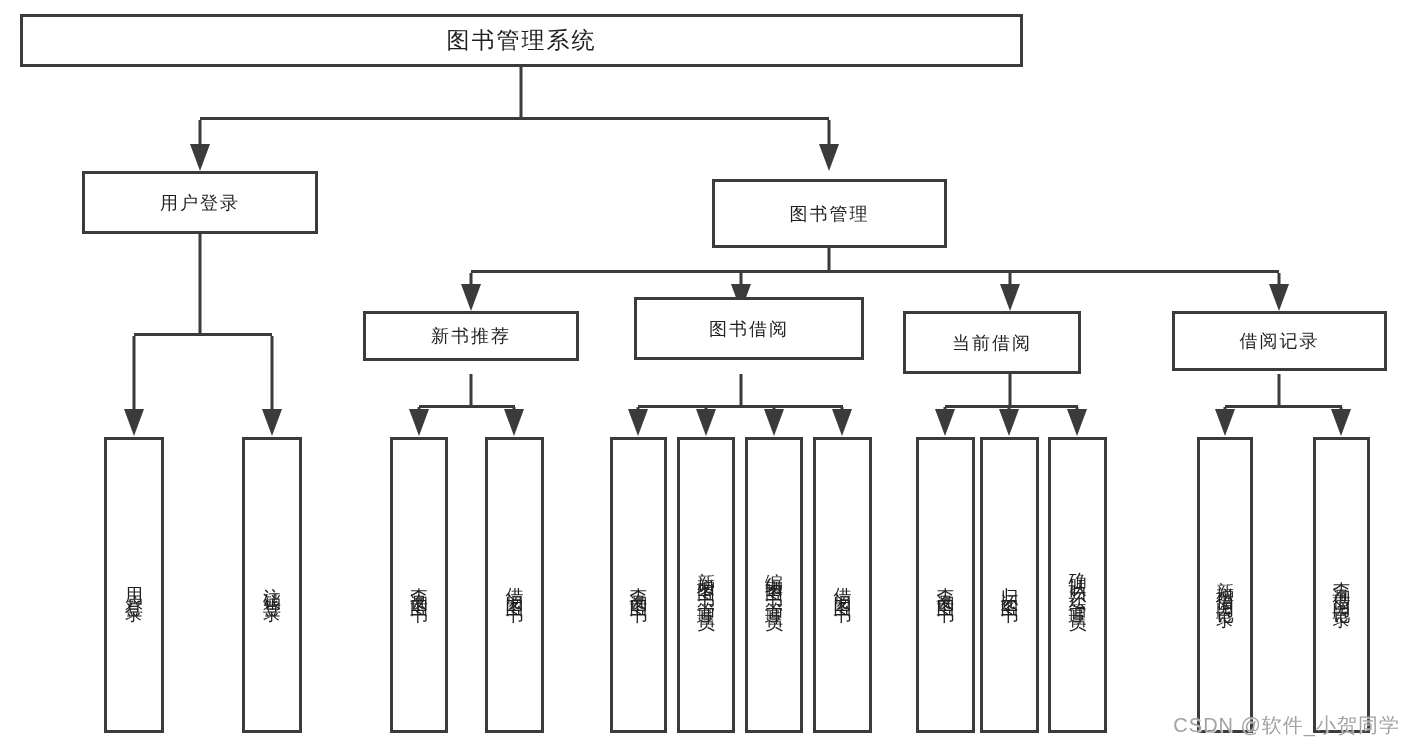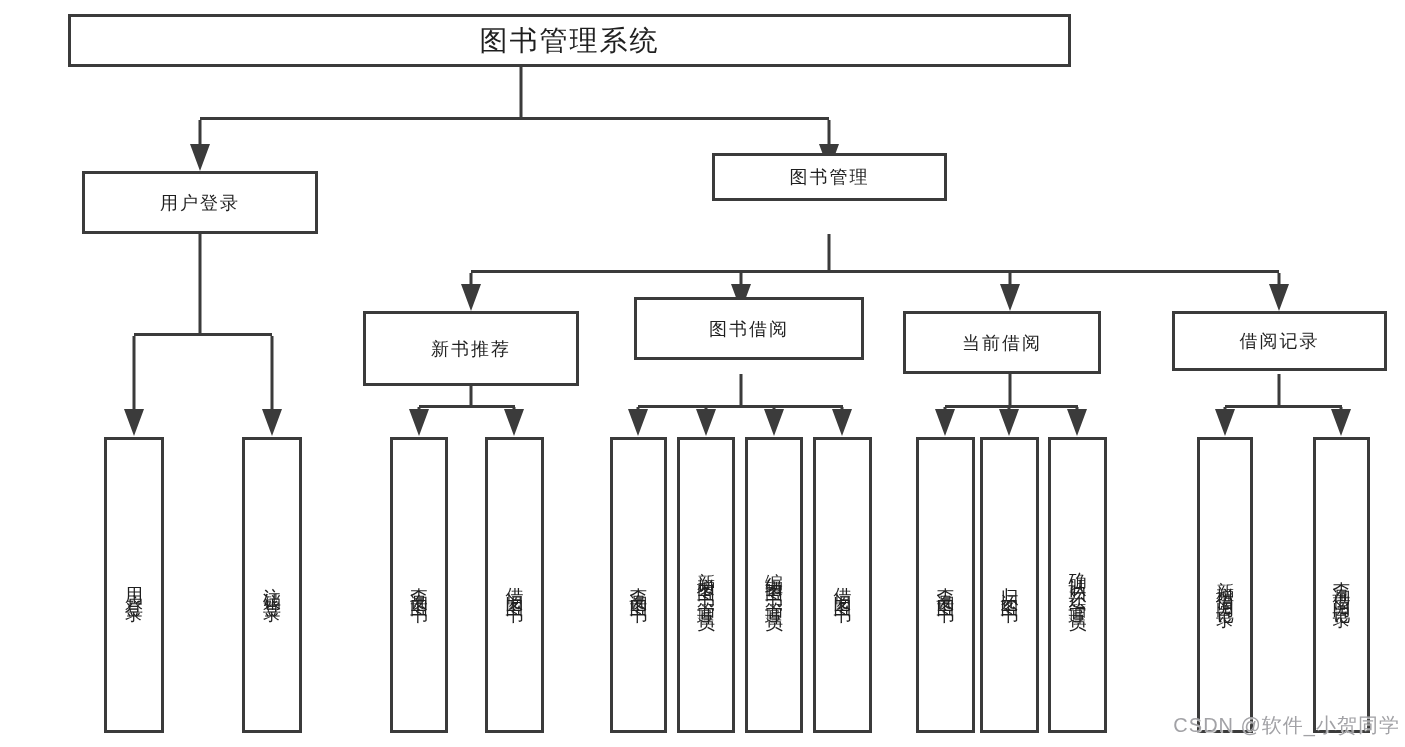--- a/index.html
+++ b/index.html
@@ -17,21 +17,21 @@
     border:3px solid #3b3b3b;
     background:#ffffff;
     display:flex;
     align-items:center;
     justify-content:center;
     color:#1f1f1f;
     font-size:18px;
     letter-spacing:2px;
     white-space:nowrap;
   }
-  .root{font-size:28px;margin-left:48px;}
+  .root{font-size:23px;}
   .v{
     writing-mode:vertical-rl;
     text-orientation:mixed;
     letter-spacing:6px;
     white-space:normal;
     line-height:1;
   }
   #watermark{
     position:absolute;
     left:1160px;top:712px;
@@ -69,25 +69,25 @@
          M124 409H144L134 436Z M262 409H282L272 436Z
          M409 409H429L419 436Z M504 409H524L514 436Z
          M628 409H648L638 436Z M696 409H716L706 436Z M764 409H784L774 436Z M832 409H852L842 436Z
          M935 409H955L945 436Z M999 409H1019L1009 436Z M1067 409H1087L1077 436Z
          M1215 409H1235L1225 436Z M1331 409H1351L1341 436Z"></path>
   </svg>
 
   <div class="node root" style="left:20px;top:14px;width:1003px;height:53px">图书管理系统</div>
 
   <div class="node" style="left:82px;top:171px;width:236px;height:63px">用户登录</div>
-  <div class="node" style="left:712px;top:153px;width:235px;height:48px">图书管理</div>
+  <div class="node" style="left:712px;top:179px;width:235px;height:69px">图书管理</div>
 
-  <div class="node" style="left:363px;top:311px;width:216px;height:75px">新书推荐</div>
+  <div class="node" style="left:363px;top:311px;width:216px;height:50px">新书推荐</div>
   <div class="node" style="left:634px;top:297px;width:230px;height:63px">图书借阅</div>
-  <div class="node" style="left:903px;top:311px;width:198px;height:63px">当前借阅</div>
+  <div class="node" style="left:903px;top:311px;width:178px;height:63px">当前借阅</div>
   <div class="node" style="left:1172px;top:311px;width:215px;height:60px">借阅记录</div>
 
   <div class="node v" style="left:104px;top:437px;width:60px;height:296px">用户登录</div>
   <div class="node v" style="left:242px;top:437px;width:60px;height:296px">注销登录</div>
 
   <div class="node v" style="left:390px;top:437px;width:58px;height:296px">查询图书</div>
   <div class="node v" style="left:485px;top:437px;width:59px;height:296px">借阅图书</div>
 
   <div class="node v" style="left:610px;top:437px;width:57px;height:296px">查询图书</div>
   <div class="node v" style="left:677px;top:437px;width:58px;height:296px">新增图书（管理员）</div>

